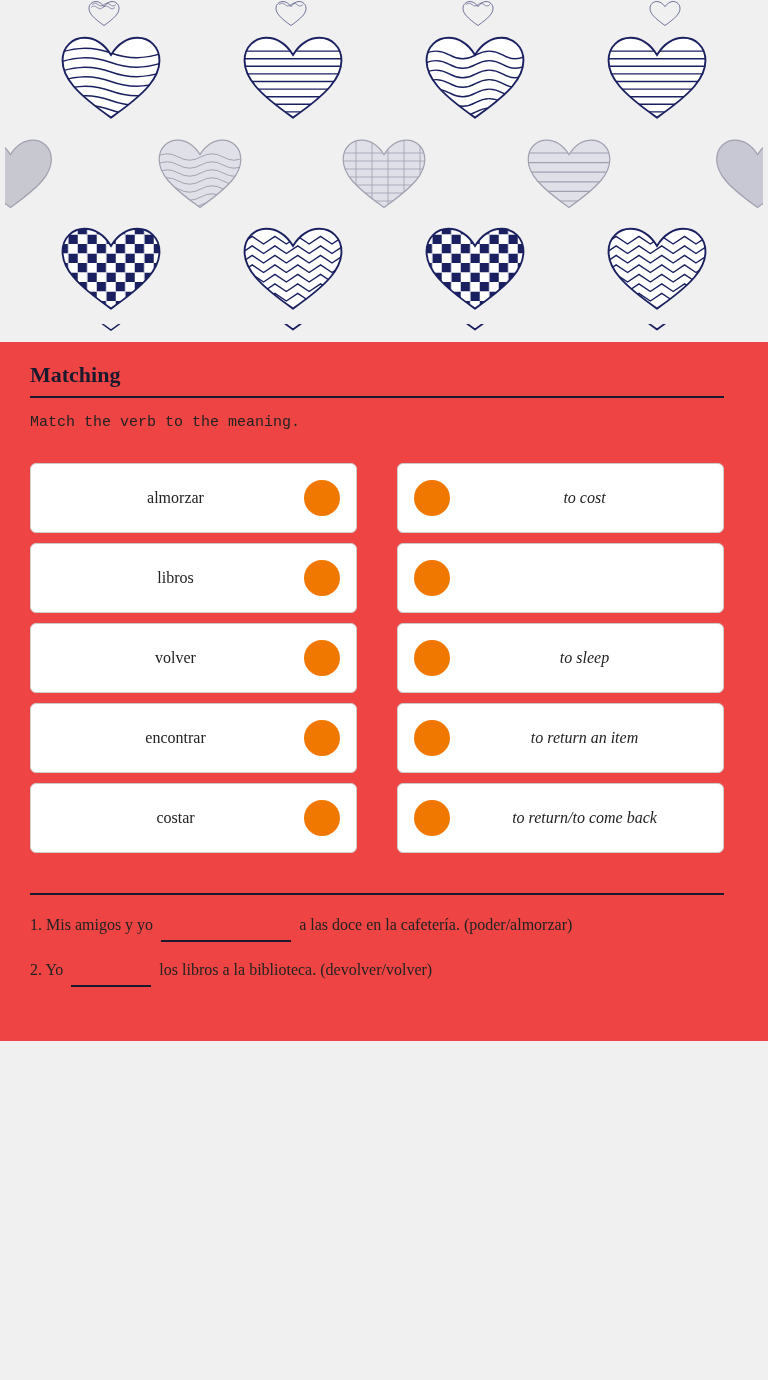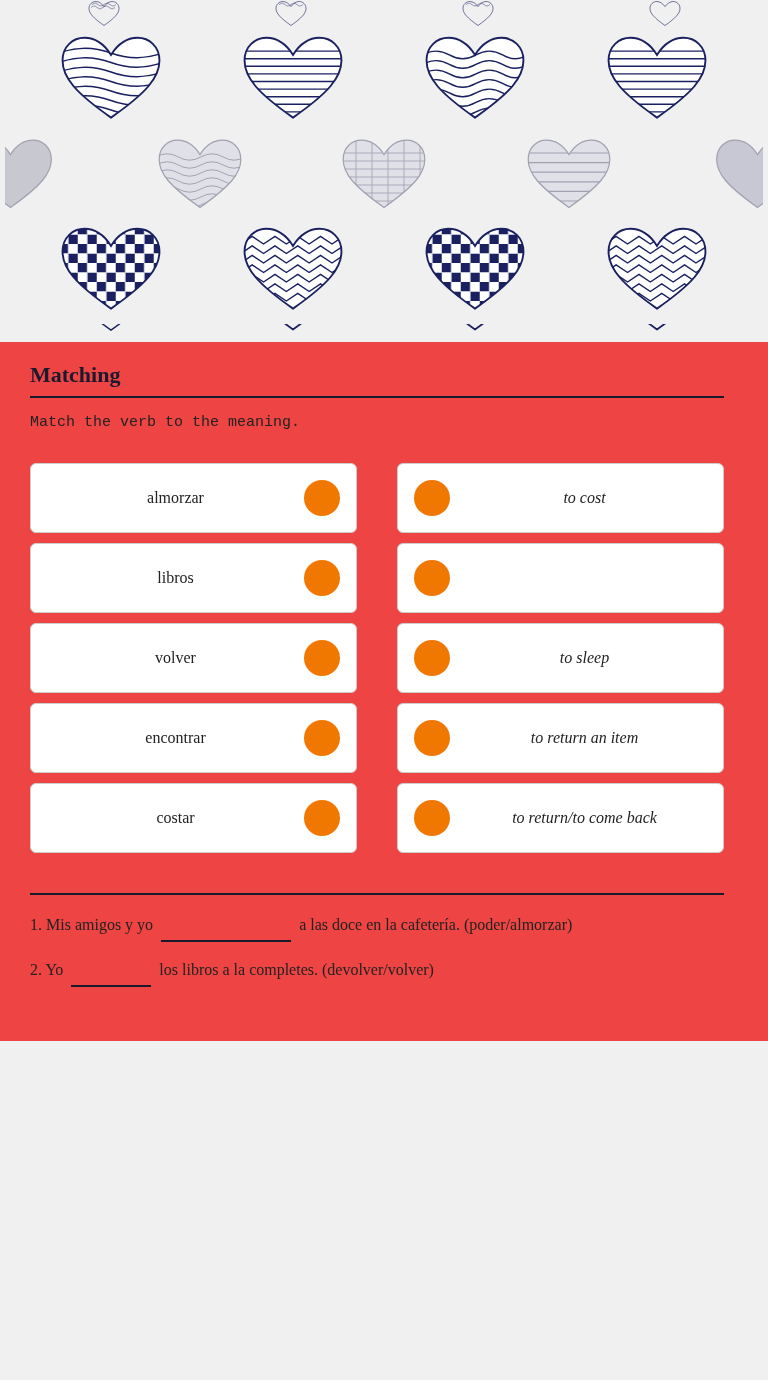--- a/index.html
+++ b/index.html
@@ -493,20 +493,20 @@
       <span>1.</span>
       <span>Mis amigos y yo</span>
       <span class="fill-blank fill-blank-medium">&nbsp;&nbsp;&nbsp;&nbsp;&nbsp;&nbsp;&nbsp;&nbsp;&nbsp;&nbsp;&nbsp;&nbsp;&nbsp;</span>
       <span>a las doce en la cafetería. (poder/almorzar)</span>
     </div>
 
     <div class="fill-sentence">
       <span>2.</span>
       <span>Yo</span>
       <span class="fill-blank fill-blank-short">&nbsp;&nbsp;&nbsp;&nbsp;&nbsp;&nbsp;&nbsp;&nbsp;&nbsp;</span>
-      <span>los libros a la completes. (devolver/volver)</span>
+      <span>los libros a la biblioteca. (devolver/volver)</span>
     </div>
 
 
 
   </div>
 
 </div>
 
 </body></html>

